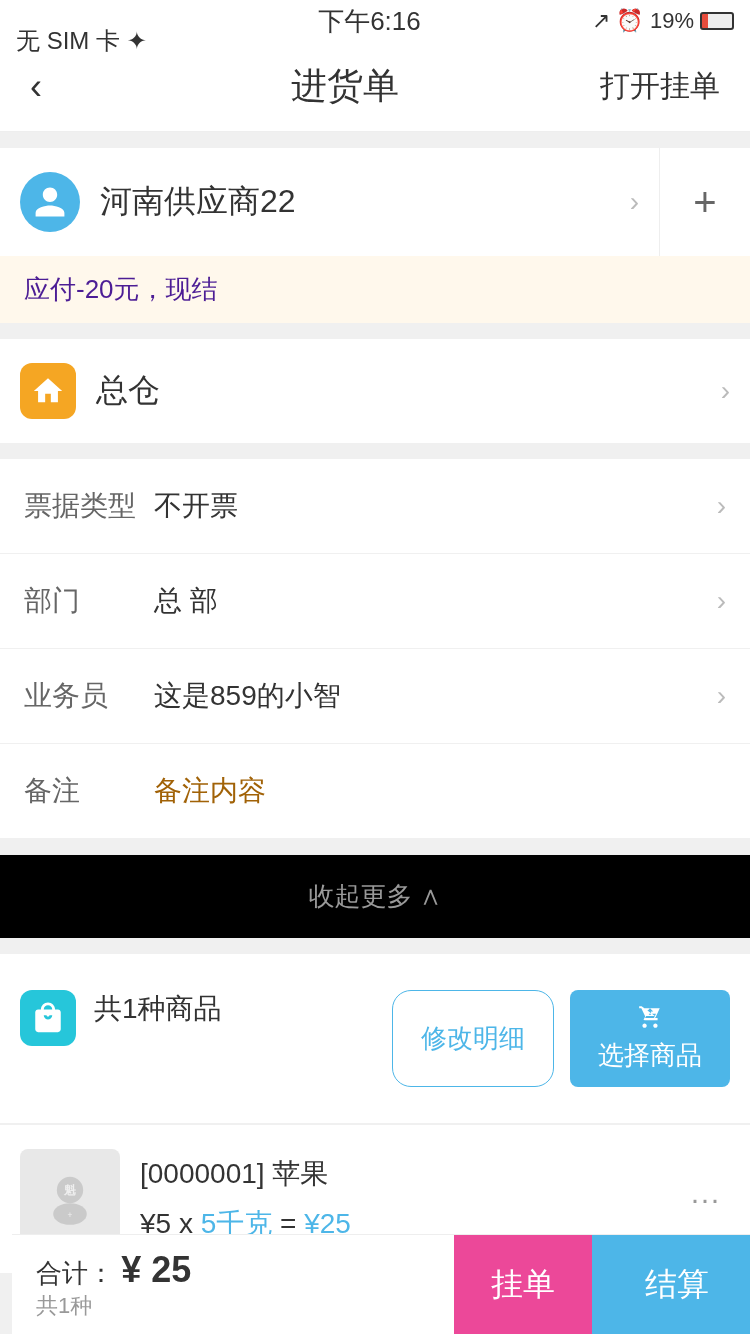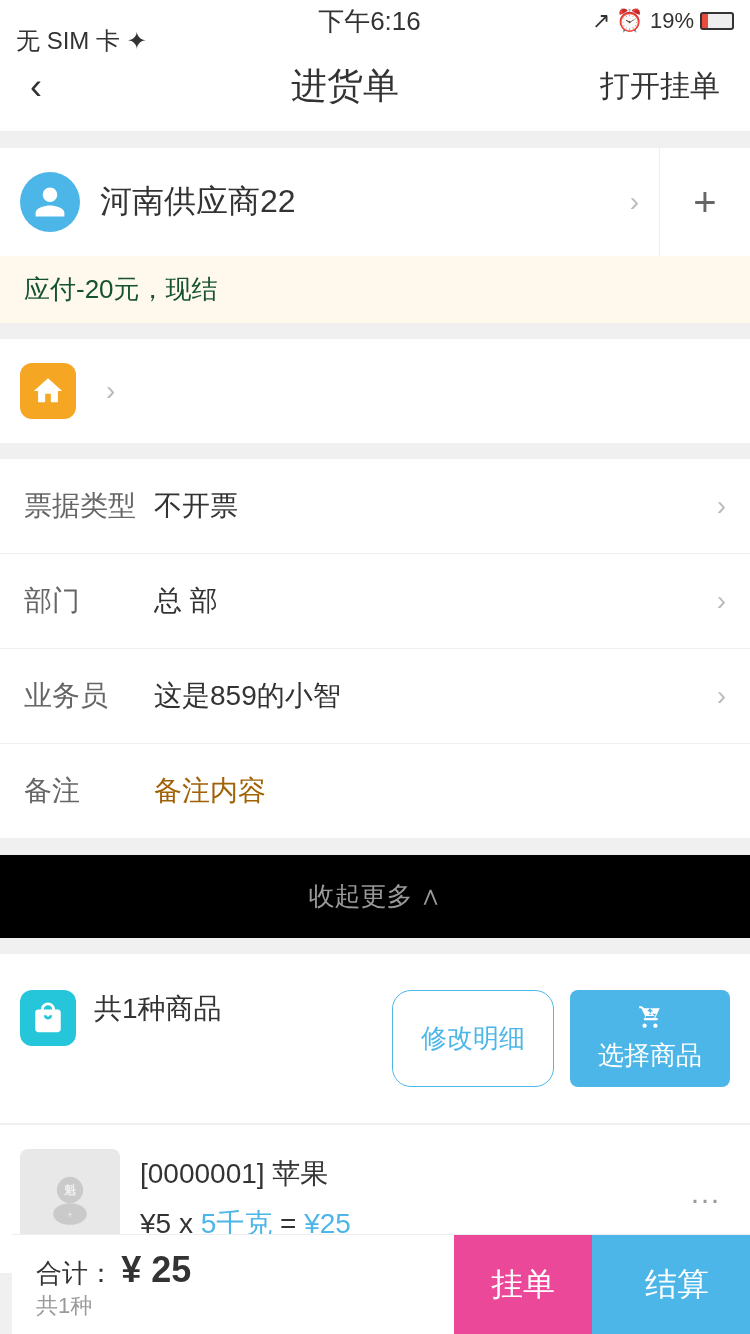--- a/index.html
+++ b/index.html
@@ -101,21 +101,21 @@
       font-size: 40px;
       color: #666;
       cursor: pointer;
     }
 
     
     .notice-bar {
       background: #fff8ec;
       padding: 16px 24px;
       font-size: 26px;
-      color: #14532d;
+      color: #4c1d95;
       margin-bottom: 16px;
     }
 
     
     .warehouse-row {
       background: #fff;
       display: flex;
       align-items: center;
       padding: 24px 20px;
       margin-bottom: 16px;
@@ -335,20 +335,21 @@
   </div>
 
   <div class="notice-bar">应付-20元，现结</div>
 
   <div class="warehouse-row card">
     <div class="warehouse-icon">
       <svg viewBox="0 0 24 24">
           <path d="M10 20v-6h4v6h5v-8h3L12 3 2 12h3v8z"></path>
         </svg>
     </div>
+    <div class="warehouse-name">总仓</div>
     <div class="chevron">›</div>
   </div>
 
   <div class="form-section card">
     <div class="form-row">
       <div class="form-label">票据类型</div>
       <div class="form-value">不开票</div>
       <div class="chevron">›</div>
     </div>
     <div class="form-row">

